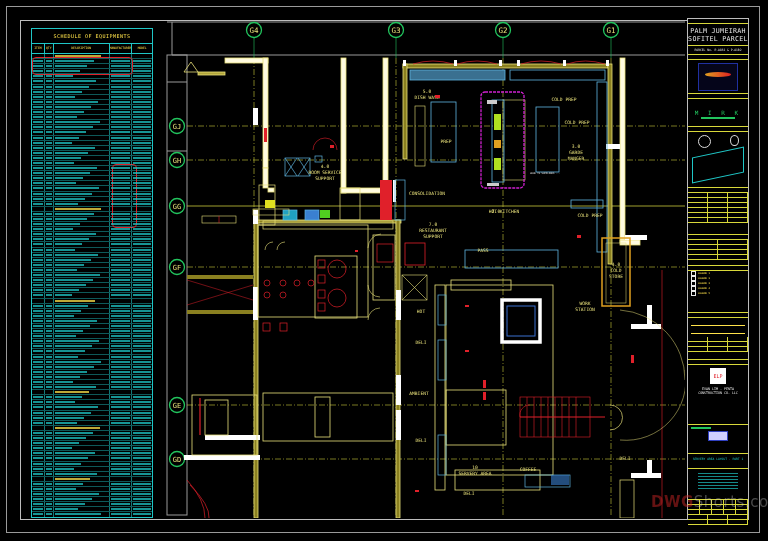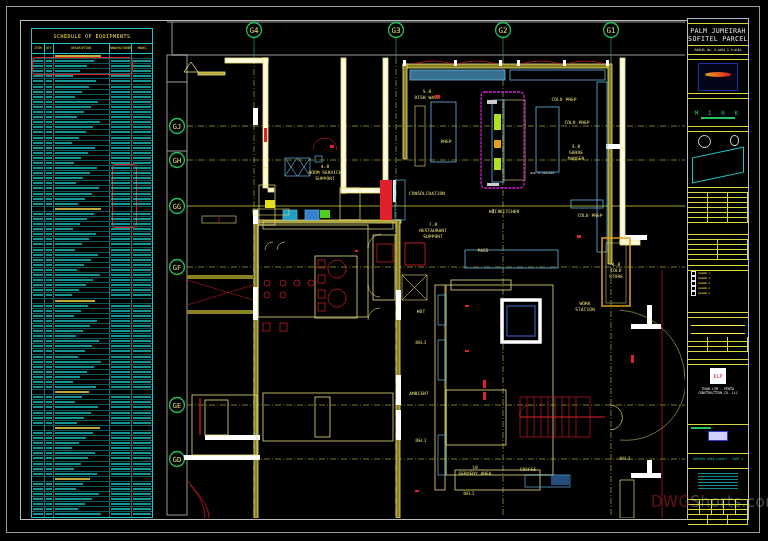--- a/index.html
+++ b/index.html
@@ -27,21 +27,21 @@
   .tb-cap{font-size:2.5px;color:#ffe24a;height:4px;border-bottom:1px solid #d8d83a;}
   .proj{color:#e8e8e8;font-size:6.6px;line-height:8px;text-align:center;padding:3px 0 2px;letter-spacing:.3px;}
   .parcel{color:#e8e8e8;font-size:3px;text-align:center;padding:2px 0;}
   .mini-row{height:4px;border-bottom:1px solid #d8d83a;display:flex;}
   .mini-row b{flex:1;border-right:1px solid #d8d83a;font-size:2px;}
   .legend-item{display:flex;align-items:center;height:5px;font-size:2.5px;color:#ffe24a;padding-left:3px;}
   .legend-item .box{width:3px;height:3px;border:1px solid #e8e8e8;margin-right:2px;}
   .company{font-size:3.3px;color:#e8e8e8;text-align:center;line-height:4.2px;}
   .drawing-title{color:#1fc6c6;font-size:3px;text-align:center;padding:3px 0;}
   .watermark{position:absolute;left:651px;top:493px;font-family:"DejaVu Sans","Liberation Sans",sans-serif;font-size:15px;color:rgba(210,210,210,.35);letter-spacing:.5px;}
-  .watermark em{font-style:normal;color:rgba(220,40,40,.45);}
+  .watermark em{font-style:normal;color:rgba(220,40,40,.45);font-weight:bold;}
 </style>
 </head>
 <body>
 
 <div class="frame"></div>
 <div class="inner-frame"></div>
 
 <div class="schedule">
   <div class="sched-title">SCHEDULE OF EQUIPMENTS</div>
   <div class="sched-head">

